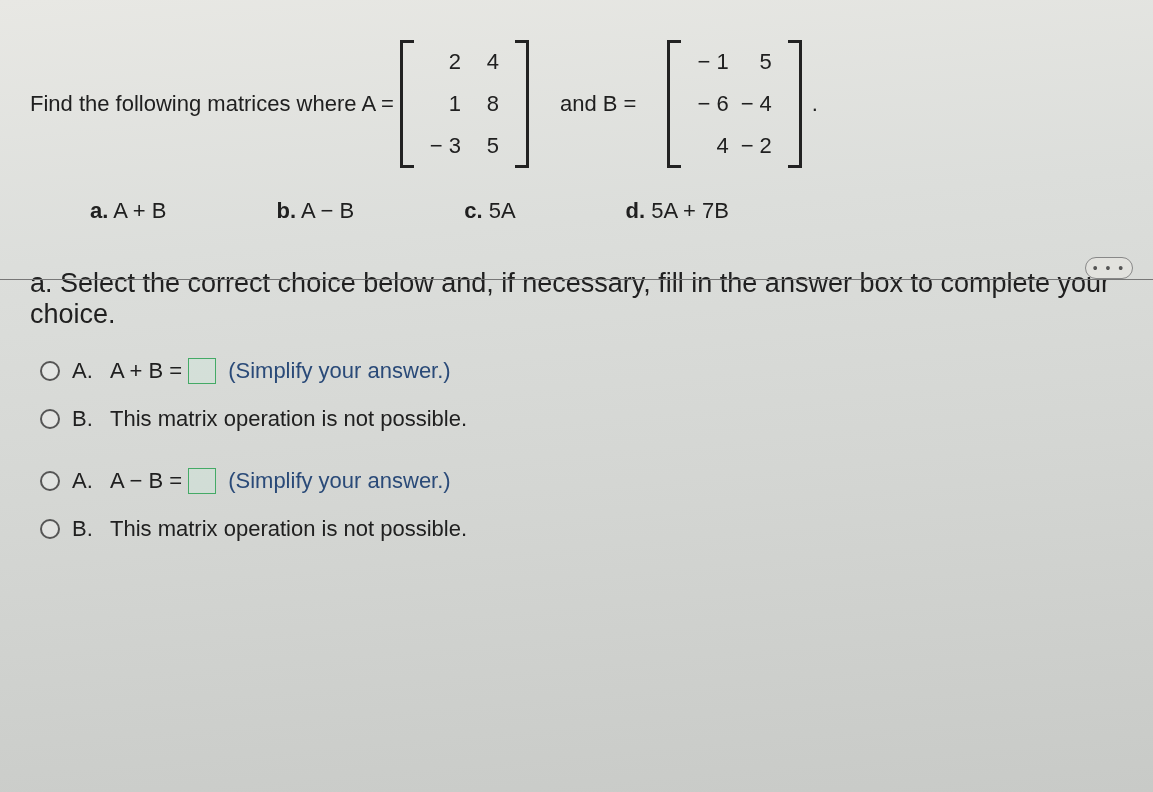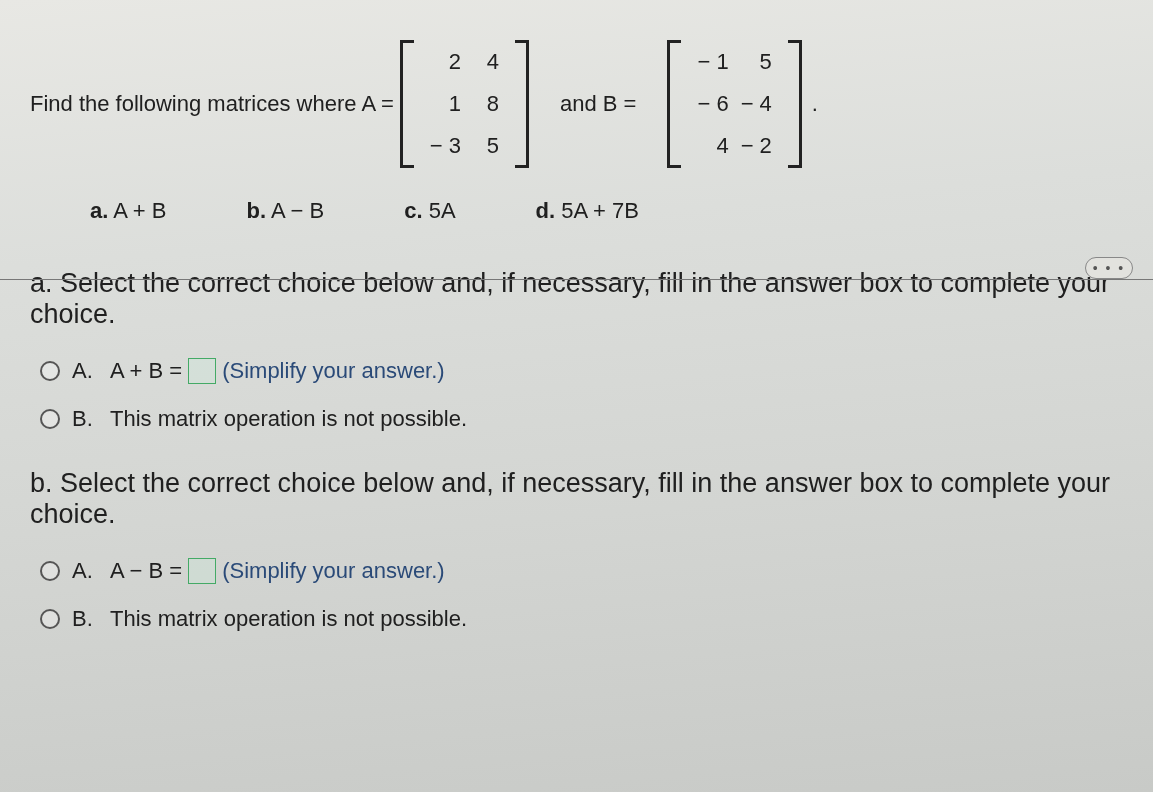--- a/index.html
+++ b/index.html
@@ -61,21 +61,21 @@
     padding: 0 6px;
   }
   .and-text {
     margin: 0 25px;
   }
   .period {
     margin-left: 4px;
   }
   .parts-list {
     display: flex;
-    gap: 80px;
+    gap: 110px;
     margin-left: 60px;
     margin-bottom: 44px;
   }
   .part-item .lbl { font-weight: bold; }
   .divider-row {
     position: relative;
     margin-bottom: 38px;
   }
   .divider-line {
     border: none;
@@ -132,20 +132,21 @@
     width: 28px;
     height: 26px;
     border: 1px solid #4a6;
     background: rgba(200,240,220,0.25);
     vertical-align: middle;
     margin: 0 6px;
     cursor: text;
   }
   .simplify {
     color: #2a4a78;
+    margin-left: 6px;
   }
   .section-block {
     margin-bottom: 36px;
   }
 </style>
 </head>
 <body>
 
 <div class="page">
 
@@ -219,21 +220,20 @@
     </div>
 
     <div class="choice-row">
       <span class="radio"></span>
       <span class="choice-label">B.</span>
       <span>This matrix operation is not possible.</span>
     </div>
   </div>
 
   <div class="section-block">
-    <div class="section-prompt">b. Select the correct choice below and, if necessary, fill in the answer box to complete your choice.</div>
 
     <div class="choice-row">
       <span class="radio"></span>
       <span class="choice-label">A.</span>
       <span>A − B =</span>
       <span class="answer-box"></span>
       <span class="simplify">(Simplify your answer.)</span>
     </div>
 
     <div class="choice-row">

